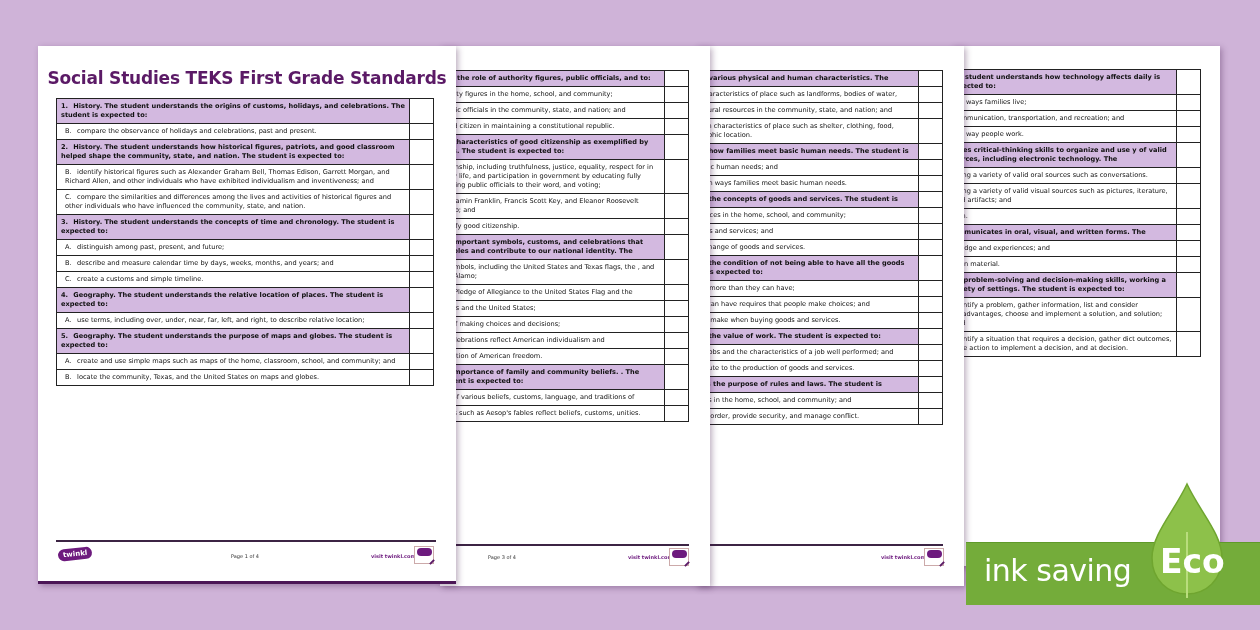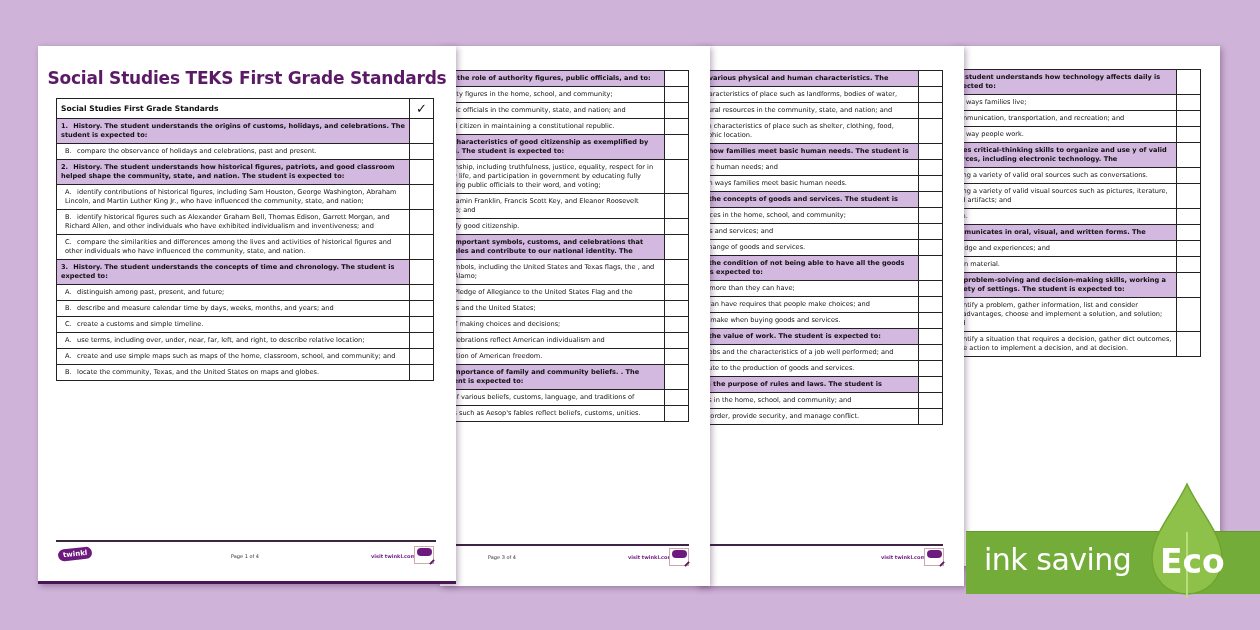--- a/index.html
+++ b/index.html
@@ -40,21 +40,21 @@
   .badge-logo::before {
     content: ""; position: absolute; left: 2px; top: 1px; width: 15px; height: 8px;
     background: #6d1a7e; border-radius: 6px;
   }
   .badge-logo::after {
     content: ""; position: absolute; right: -2px; bottom: 0px; width: 6px; height: 2px;
     background: #5b1a66; transform: rotate(-45deg);
   }
 
   .eco {
-    position: absolute; left: 966px; top: 531px; width: 294px; height: 63px;
+    position: absolute; left: 966px; top: 542px; width: 294px; height: 63px;
     background: #74ac3a; border-top: 1px solid #5f9a2a;
   }
   .eco-label {
     position: absolute; left: 18px; top: 10px; color: #fff; font-size: 30px;
     font-family: "DejaVu Sans", sans-serif; letter-spacing: -0.5px;
   }
   .leaf {
     position: absolute; left: 1150px; top: 482px; width: 74px; height: 116px;
   }
   .eco-word {
@@ -302,41 +302,33 @@
   <div class="footer-line" style="left:0; top:498px; width:249px;"></div>
   <div class="page-num" style="left:48px; top:508px;">Page 3 of 4</div>
   <div class="visit" style="left:188px; top:508px;">visit twinkl.com</div>
   <div class="badge-logo" style="left:229px; top:502px;"></div>
 </div>
 
 <div class="page" style="left:38px; top:46px; width:418px; height:538px; border-bottom:3px solid #4b1656;">
   <div class="doc-title">Social Studies TEKS First Grade Standards</div>
   <table class="std" id="t1" style="left:18px; top:52px; width:378px;">
       <tbody>
-        <tr class="hdr">
-          <td class="txt">Social Studies First Grade Standards</td>
-          <td class="chk">✓</td>
-        </tr>
         <tr class="sec">
           <td class="txt"><span class="num">1.</span> <span>History. The student understands the origins of customs, holidays, and celebrations. The student is expected to:</span></td>
           <td class="chk"></td>
         </tr>
         <tr class="item">
           <td class="txt"><span class="num">B.</span> <span>compare the observance of holidays and celebrations, past and present.</span></td>
           <td class="chk"></td>
         </tr>
         <tr class="sec">
           <td class="txt"><span class="num">2.</span> <span>History. The student understands how historical figures, patriots, and good classroom helped shape the community, state, and nation. The student is expected to:</span></td>
           <td class="chk"></td>
         </tr>
         <tr class="item">
-          <td class="txt"><span class="num">A.</span> <span>identify contributions of historical figures, including Sam Houston, George Washington, Abraham Lincoln, and Martin Luther King Jr., who have influenced the community, state, and nation;</span></td>
-          <td class="chk"></td>
-        </tr>
-        <tr class="item">
           <td class="txt"><span class="num">B.</span> <span>identify historical figures such as Alexander Graham Bell, Thomas Edison, Garrett Morgan, and Richard Allen, and other individuals who have exhibited individualism and inventiveness; and</span></td>
           <td class="chk"></td>
         </tr>
         <tr class="item">
           <td class="txt"><span class="num">C.</span> <span>compare the similarities and differences among the lives and activities of historical figures and other individuals who have influenced the community, state, and nation.</span></td>
           <td class="chk"></td>
         </tr>
         <tr class="sec">
           <td class="txt"><span class="num">3.</span> <span>History. The student understands the concepts of time and chronology. The student is expected to:</span></td>
           <td class="chk"></td>
@@ -346,22 +338,30 @@
           <td class="chk"></td>
         </tr>
         <tr class="item">
           <td class="txt"><span class="num">B.</span> <span>describe and measure calendar time by days, weeks, months, and years; and</span></td>
           <td class="chk"></td>
         </tr>
         <tr class="item">
           <td class="txt"><span class="num">C.</span> <span>create a customs and simple timeline.</span></td>
           <td class="chk"></td>
         </tr>
+        <tr class="sec">
+          <td class="txt"><span class="num">4.</span> <span>Geography. The student understands the relative location of places. The student is expected to:</span></td>
+          <td class="chk"></td>
+        </tr>
         <tr class="item">
           <td class="txt"><span class="num">A.</span> <span>use terms, including over, under, near, far, left, and right, to describe relative location;</span></td>
+          <td class="chk"></td>
+        </tr>
+        <tr class="sec">
+          <td class="txt"><span class="num">5.</span> <span>Geography. The student understands the purpose of maps and globes. The student is expected to:</span></td>
           <td class="chk"></td>
         </tr>
         <tr class="item">
           <td class="txt"><span class="num">A.</span> <span>create and use simple maps such as maps of the home, classroom, school, and community; and</span></td>
           <td class="chk"></td>
         </tr>
         <tr class="item">
           <td class="txt"><span class="num">B.</span> <span>locate the community, Texas, and the United States on maps and globes.</span></td>
           <td class="chk"></td>
         </tr>

